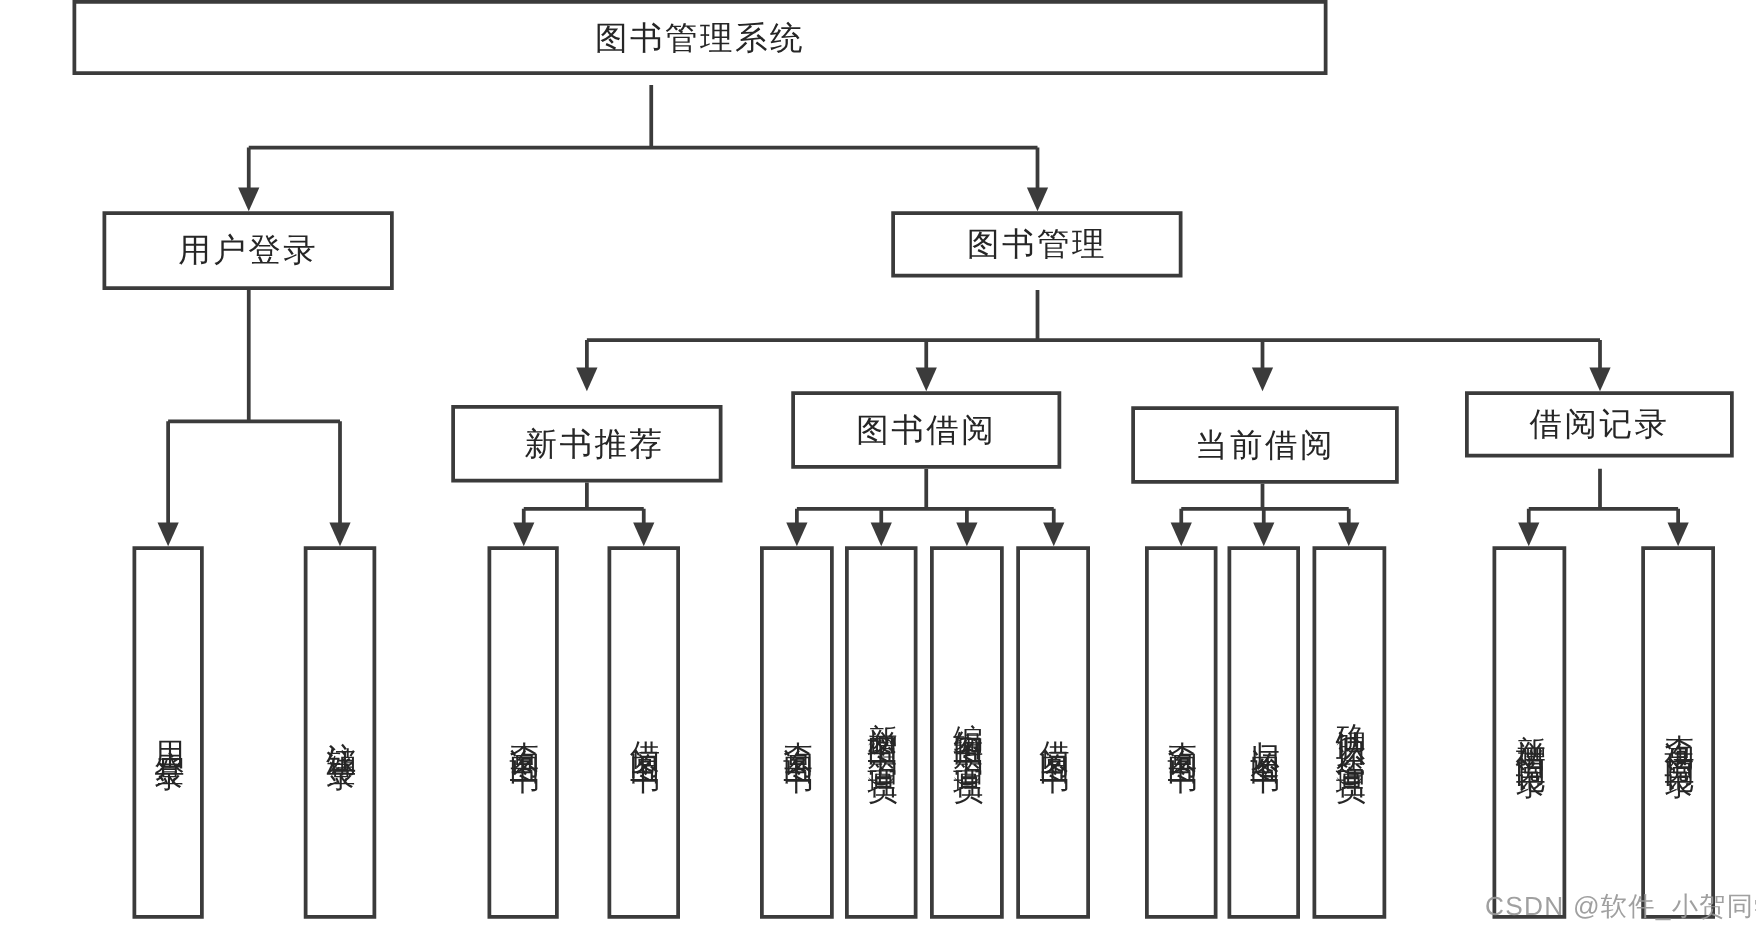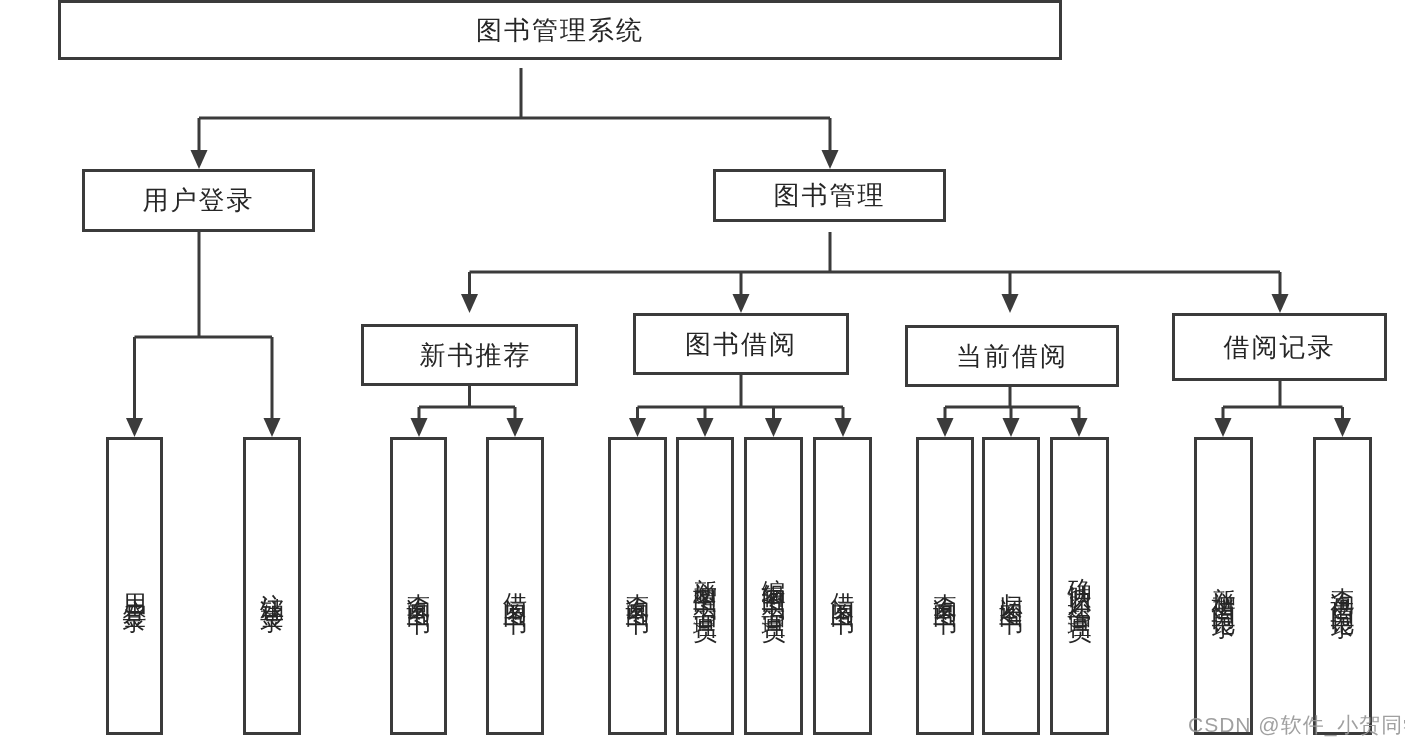--- a/index.html
+++ b/index.html
@@ -78,21 +78,21 @@
 
   <div class="node" style="left:361px; top:324px; width:217px; height:62px;padding-left:12px;">
     <span>新书推荐</span>
   </div>
   <div class="node" style="left:633px; top:313px; width:216px; height:62px;">
     <span>图书借阅</span>
   </div>
   <div class="node" style="left:905px; top:313px; width:214px; height:62px;margin-top:12px;">
     <span>当前借阅</span>
   </div>
-  <div class="node" style="left:1172px; top:313px; width:215px; height:68px;">
+  <div class="node" style="left:1172px; top:313px; width:215px; height:53px;">
     <span>借阅记录</span>
   </div>
 
   <div class="leaf" style="left:106px; width:57px;">
     <span class="vtext">用户登录</span>
   </div>
   <div class="leaf" style="left:243px; width:58px;">
     <span class="vtext">注销登录</span>
   </div>
   <div class="leaf" style="left:390px; width:57px;">

